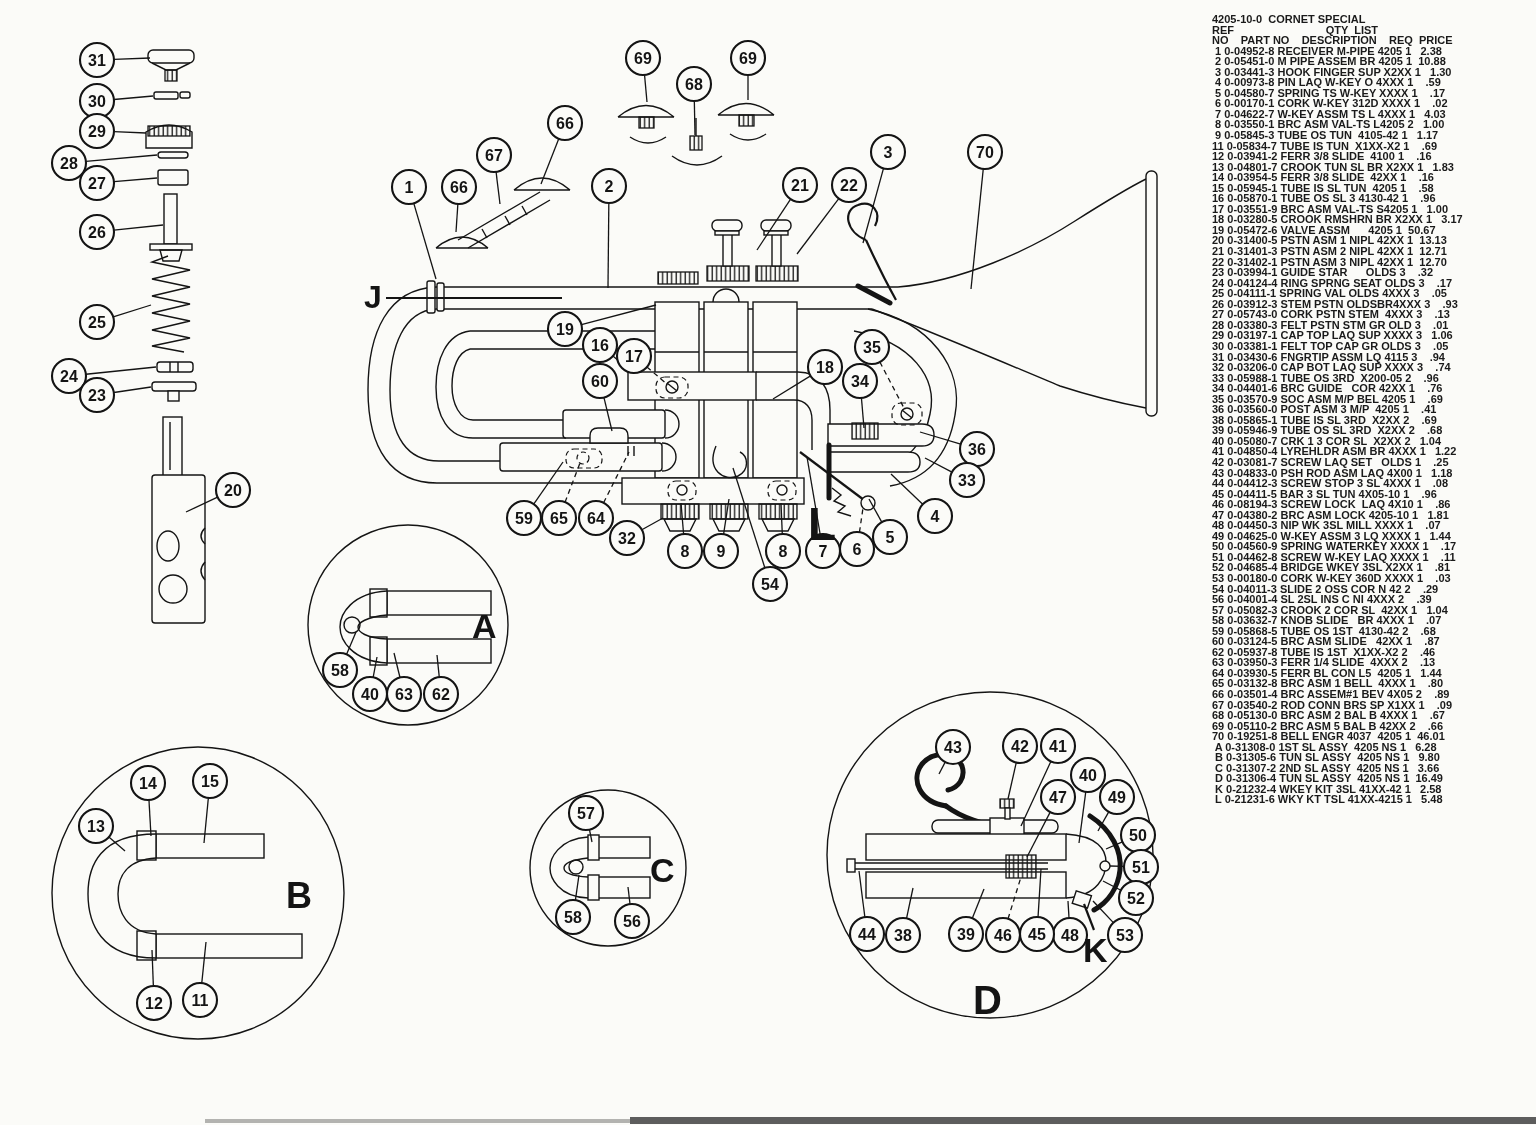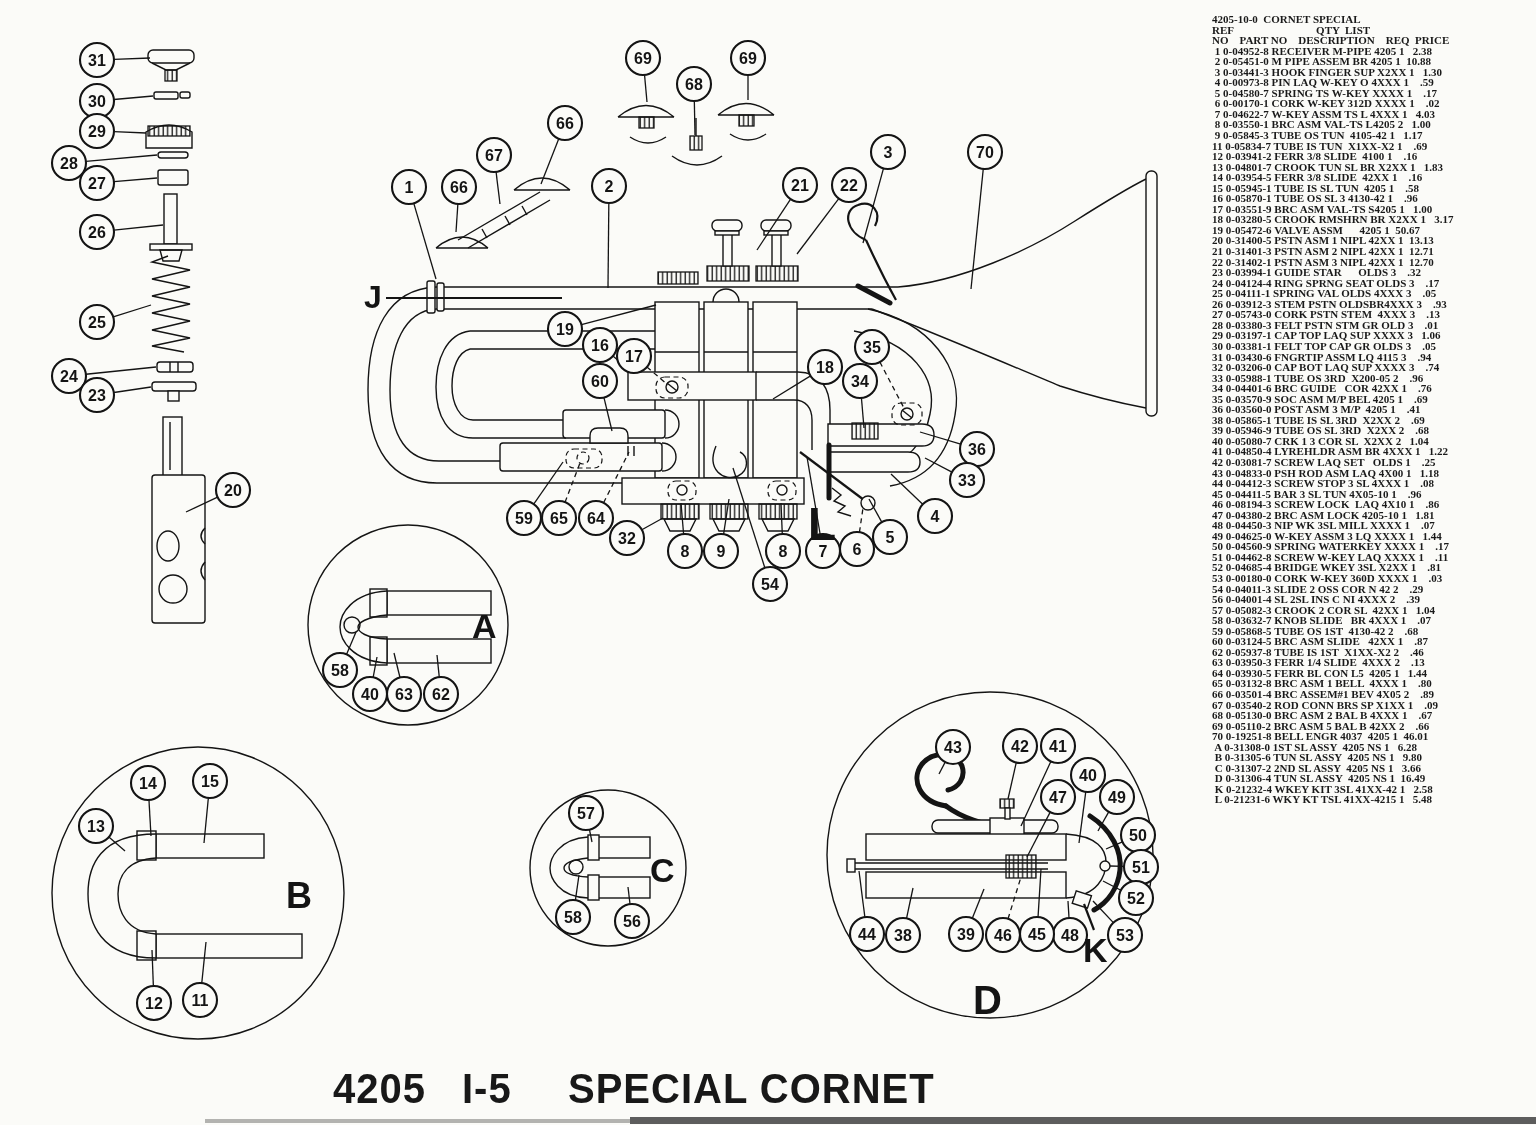--- a/index.html
+++ b/index.html
@@ -15,21 +15,21 @@
   .paper{fill:#fbfbf8;stroke:#141414;stroke-width:1.4;}
   .knurl{fill:url(#knurl);stroke:#141414;stroke-width:1.3;}
   .dash{stroke:#141414;stroke-width:1.2;fill:none;stroke-dasharray:5 3.5;}
   .callout-circle{fill:#fbfbf8;stroke:#141414;stroke-width:2.1;}
   .callout-text{font-family:"Liberation Sans",sans-serif;font-weight:700;font-size:16px;fill:#141414;}
   .leader{stroke:#141414;stroke-width:1.3;fill:none;}
   .leader.dashed{stroke-dasharray:5 4;}
   .big-letter{font-family:"Liberation Sans",sans-serif;font-weight:700;fill:#141414;}
   #parts-table{
     position:absolute; left:1212px; top:14px; width:310px;
-    font-family:Liberation Serif, serif;
+    font-family:Liberation Sans, sans-serif;
     font-size:11px; line-height:10.55px; font-weight:700;
     white-space:pre; color:#1a1a1a; letter-spacing:0;
   }
   #parts-table .trow{white-space:pre;}
   #footer-title{position:absolute;left:0;top:1066px;width:100%;height:52px;}
   #footer-title span{
     position:absolute; font-weight:700; font-size:40px;
     font-family:"Liberation Sans",sans-serif; color:#181818;
     transform:scaleY(1.08); letter-spacing:1px; white-space:pre;
   }
@@ -629,21 +629,16 @@
         <text x="1083" y="962" class="big-letter" font-size="34">K</text>
         <text x="472" y="638" class="big-letter" font-size="34">A</text>
         <text x="286" y="908" class="big-letter" font-size="36">B</text>
         <text x="650" y="882" class="big-letter" font-size="34">C</text>
         <text x="973" y="1014" class="big-letter" font-size="40">D</text>
       </g>
   </svg>
 
   <div id="parts-table"><div class="trow">4205-10-0  CORNET SPECIAL</div><div class="trow">REF                              QTY  LIST</div><div class="trow">NO    PART NO    DESCRIPTION    REQ  PRICE</div><div class="trow"> 1 0-04952-8 RECEIVER M-PIPE 4205 1   2.38</div><div class="trow"> 2 0-05451-0 M PIPE ASSEM BR 4205 1  10.88</div><div class="trow"> 3 0-03441-3 HOOK FINGER SUP X2XX 1   1.30</div><div class="trow"> 4 0-00973-8 PIN LAQ W-KEY O 4XXX 1    .59</div><div class="trow"> 5 0-04580-7 SPRING TS W-KEY XXXX 1    .17</div><div class="trow"> 6 0-00170-1 CORK W-KEY 312D XXXX 1    .02</div><div class="trow"> 7 0-04622-7 W-KEY ASSM TS L 4XXX 1   4.03</div><div class="trow"> 8 0-03550-1 BRC ASM VAL-TS L4205 2   1.00</div><div class="trow"> 9 0-05845-3 TUBE OS TUN  4105-42 1   1.17</div><div class="trow">11 0-05834-7 TUBE IS TUN  X1XX-X2 1    .69</div><div class="trow">12 0-03941-2 FERR 3/8 SLIDE  4100 1    .16</div><div class="trow">13 0-04801-7 CROOK TUN SL BR X2XX 1   1.83</div><div class="trow">14 0-03954-5 FERR 3/8 SLIDE  42XX 1    .16</div><div class="trow">15 0-05945-1 TUBE IS SL TUN  4205 1    .58</div><div class="trow">16 0-05870-1 TUBE OS SL 3 4130-42 1    .96</div><div class="trow">17 0-03551-9 BRC ASM VAL-TS S4205 1   1.00</div><div class="trow">18 0-03280-5 CROOK RMSHRN BR X2XX 1   3.17</div><div class="trow">19 0-05472-6 VALVE ASSM      4205 1  50.67</div><div class="trow">20 0-31400-5 PSTN ASM 1 NIPL 42XX 1  13.13</div><div class="trow">21 0-31401-3 PSTN ASM 2 NIPL 42XX 1  12.71</div><div class="trow">22 0-31402-1 PSTN ASM 3 NIPL 42XX 1  12.70</div><div class="trow">23 0-03994-1 GUIDE STAR      OLDS 3    .32</div><div class="trow">24 0-04124-4 RING SPRNG SEAT OLDS 3    .17</div><div class="trow">25 0-04111-1 SPRING VAL OLDS 4XXX 3    .05</div><div class="trow">26 0-03912-3 STEM PSTN OLDSBR4XXX 3    .93</div><div class="trow">27 0-05743-0 CORK PSTN STEM  4XXX 3    .13</div><div class="trow">28 0-03380-3 FELT PSTN STM GR OLD 3    .01</div><div class="trow">29 0-03197-1 CAP TOP LAQ SUP XXXX 3   1.06</div><div class="trow">30 0-03381-1 FELT TOP CAP GR OLDS 3    .05</div><div class="trow">31 0-03430-6 FNGRTIP ASSM LQ 4115 3    .94</div><div class="trow">32 0-03206-0 CAP BOT LAQ SUP XXXX 3    .74</div><div class="trow">33 0-05988-1 TUBE OS 3RD  X200-05 2    .96</div><div class="trow">34 0-04401-6 BRC GUIDE   COR 42XX 1    .76</div><div class="trow">35 0-03570-9 SOC ASM M/P BEL 4205 1    .69</div><div class="trow">36 0-03560-0 POST ASM 3 M/P  4205 1    .41</div><div class="trow">38 0-05865-1 TUBE IS SL 3RD  X2XX 2    .69</div><div class="trow">39 0-05946-9 TUBE OS SL 3RD  X2XX 2    .68</div><div class="trow">40 0-05080-7 CRK 1 3 COR SL  X2XX 2   1.04</div><div class="trow">41 0-04850-4 LYREHLDR ASM BR 4XXX 1   1.22</div><div class="trow">42 0-03081-7 SCREW LAQ SET   OLDS 1    .25</div><div class="trow">43 0-04833-0 PSH ROD ASM LAQ 4X00 1   1.18</div><div class="trow">44 0-04412-3 SCREW STOP 3 SL 4XXX 1    .08</div><div class="trow">45 0-04411-5 BAR 3 SL TUN 4X05-10 1    .96</div><div class="trow">46 0-08194-3 SCREW LOCK  LAQ 4X10 1    .86</div><div class="trow">47 0-04380-2 BRC ASM LOCK 4205-10 1   1.81</div><div class="trow">48 0-04450-3 NIP WK 3SL MILL XXXX 1    .07</div><div class="trow">49 0-04625-0 W-KEY ASSM 3 LQ XXXX 1   1.44</div><div class="trow">50 0-04560-9 SPRING WATERKEY XXXX 1    .17</div><div class="trow">51 0-04462-8 SCREW W-KEY LAQ XXXX 1    .11</div><div class="trow">52 0-04685-4 BRIDGE WKEY 3SL X2XX 1    .81</div><div class="trow">53 0-00180-0 CORK W-KEY 360D XXXX 1    .03</div><div class="trow">54 0-04011-3 SLIDE 2 OSS COR N 42 2    .29</div><div class="trow">56 0-04001-4 SL 2SL INS C NI 4XXX 2    .39</div><div class="trow">57 0-05082-3 CROOK 2 COR SL  42XX 1   1.04</div><div class="trow">58 0-03632-7 KNOB SLIDE   BR 4XXX 1    .07</div><div class="trow">59 0-05868-5 TUBE OS 1ST  4130-42 2    .68</div><div class="trow">60 0-03124-5 BRC ASM SLIDE   42XX 1    .87</div><div class="trow">62 0-05937-8 TUBE IS 1ST  X1XX-X2 2    .46</div><div class="trow">63 0-03950-3 FERR 1/4 SLIDE  4XXX 2    .13</div><div class="trow">64 0-03930-5 FERR BL CON L5  4205 1   1.44</div><div class="trow">65 0-03132-8 BRC ASM 1 BELL  4XXX 1    .80</div><div class="trow">66 0-03501-4 BRC ASSEM#1 BEV 4X05 2    .89</div><div class="trow">67 0-03540-2 ROD CONN BRS SP X1XX 1    .09</div><div class="trow">68 0-05130-0 BRC ASM 2 BAL B 4XXX 1    .67</div><div class="trow">69 0-05110-2 BRC ASM 5 BAL B 42XX 2    .66</div><div class="trow">70 0-19251-8 BELL ENGR 4037  4205 1  46.01</div><div class="trow"> A 0-31308-0 1ST SL ASSY  4205 NS 1   6.28</div><div class="trow"> B 0-31305-6 TUN SL ASSY  4205 NS 1   9.80</div><div class="trow"> C 0-31307-2 2ND SL ASSY  4205 NS 1   3.66</div><div class="trow"> D 0-31306-4 TUN SL ASSY  4205 NS 1  16.49</div><div class="trow"> K 0-21232-4 WKEY KIT 3SL 41XX-42 1   2.58</div><div class="trow"> L 0-21231-6 WKY KT TSL 41XX-4215 1   5.48</div></div>
 
-  <div id="footer-title">
-    <span id="title-model">4205</span>
-    <span id="title-page">I-5</span>
-    <span id="title-name">SPECIAL CORNET</span>
-  </div>
 
   <div class="scan-strip-light"></div>
   <div class="scan-strip-dark"></div>
 </div>
 
 </body></html>

